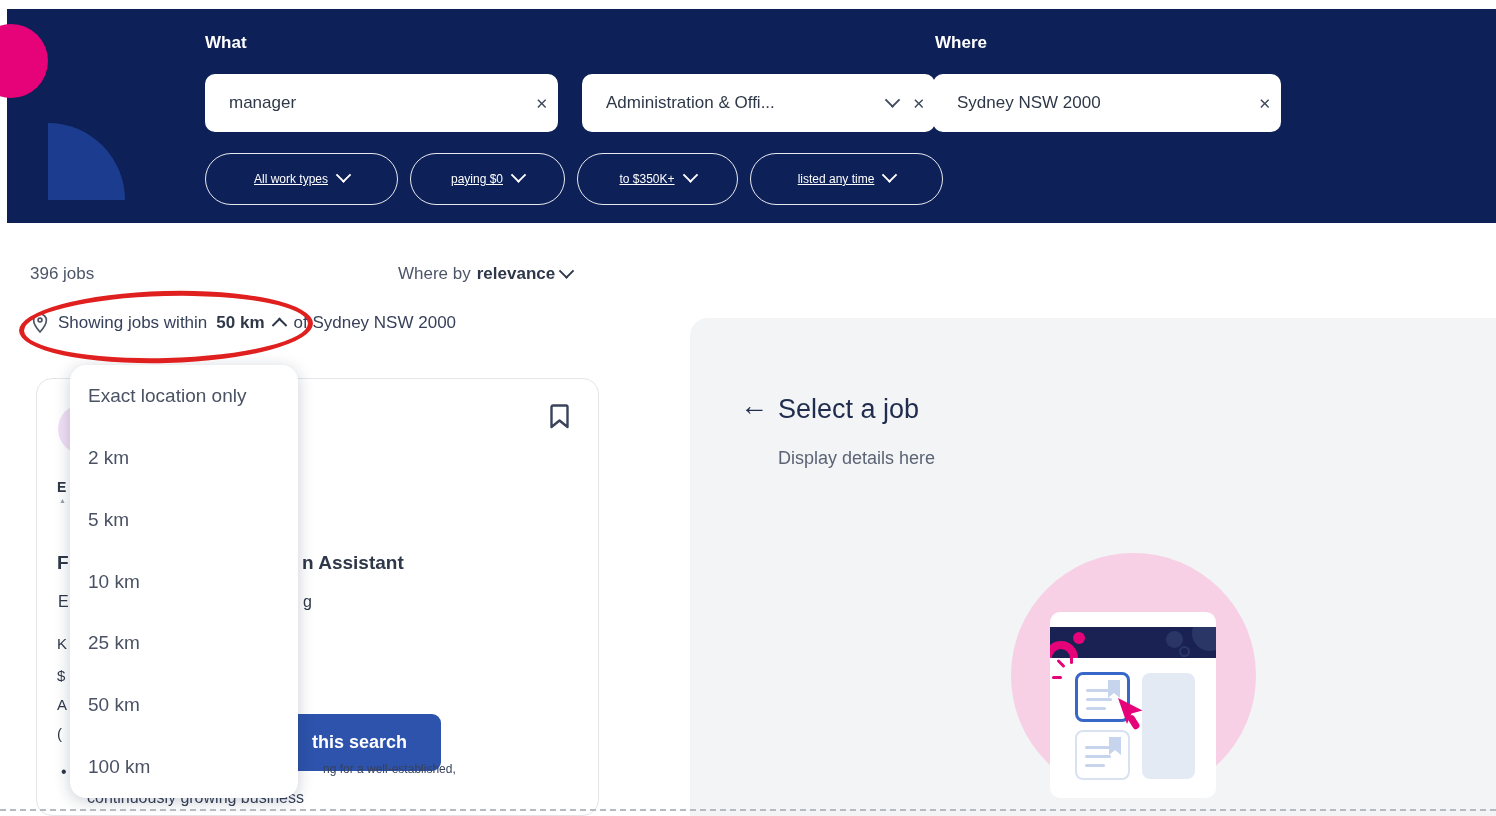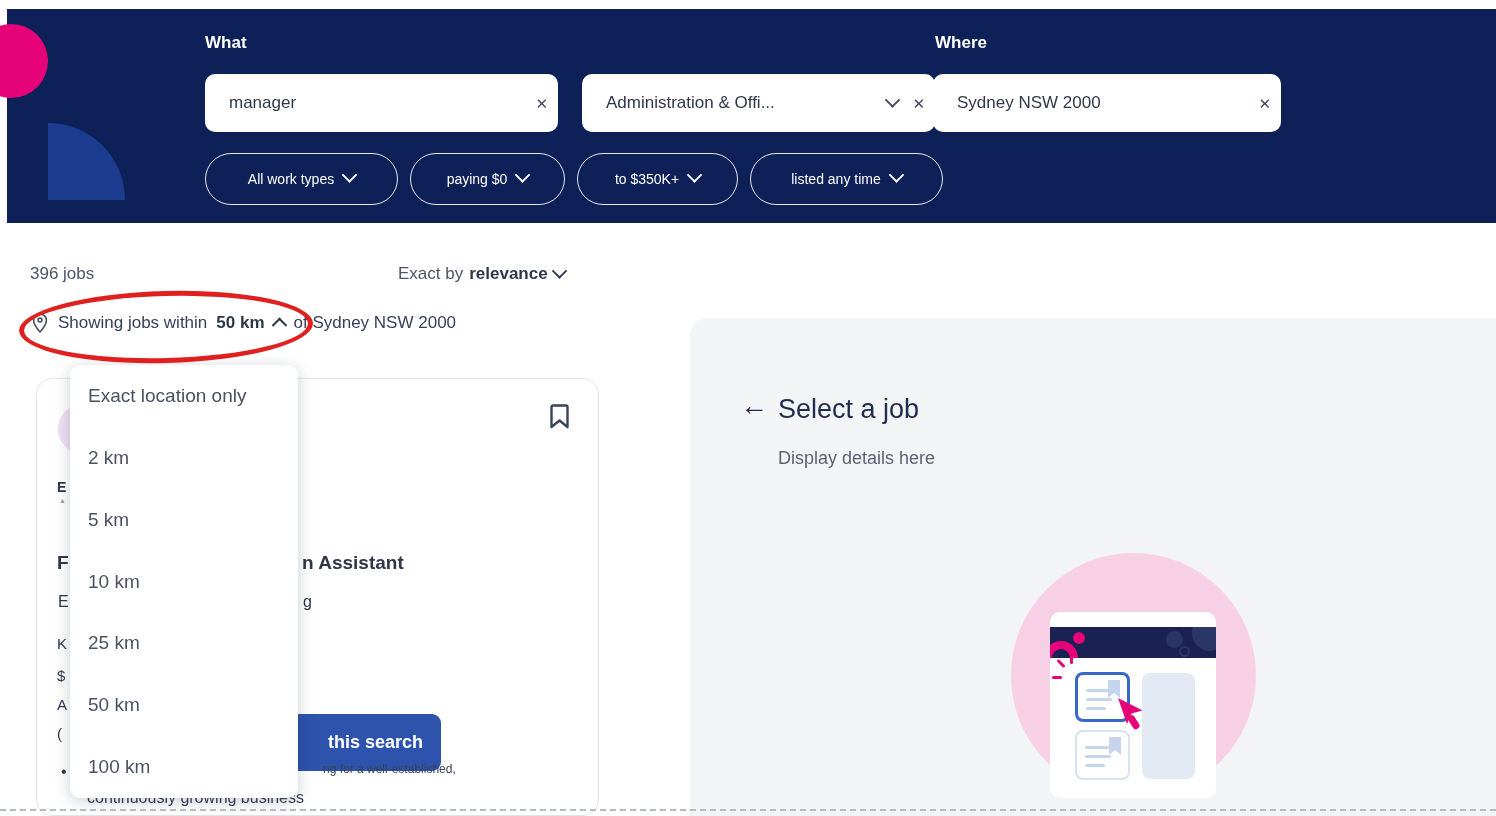--- a/index.html
+++ b/index.html
@@ -15,44 +15,44 @@
   .fld-label{position:absolute;color:#fff;font-size:17px;font-weight:bold;}
   .fld{position:absolute;top:65px;height:58px;background:#fff;border-radius:10px;display:flex;align-items:center;box-sizing:border-box;}
   .fld input{border:none;outline:none;background:transparent;font-family:inherit;font-size:17px;color:var(--text_dark);flex:1;min-width:0;padding:0 0 0 24px;}
   .icon-x{font-size:15px;color:#424b5e;padding:0 10px;cursor:pointer;line-height:1;}
   .chev{width:9px;height:9px;border-right:2px solid currentColor;border-bottom:2px solid currentColor;display:inline-block;transform:rotate(45deg) translate(-1px,-1px);}
   .chev.up{transform:rotate(-135deg) translate(-2px,-2px);}
   .fld .chev{color:#424b5e;margin:0 4px 4px 0;}
   .seek-btn{position:absolute;left:1286px;top:65px;width:115px;height:58px;background:var(--pink);
     border:none;border-radius:7px;color:#fff;font-family:inherit;font-size:18px;font-weight:bold;letter-spacing:.5px;cursor:pointer;}
   .pill{position:absolute;top:144px;height:52px;border:1.5px solid rgba(255,255,255,.9);border-radius:27px;
-    display:flex;align-items:center;justify-content:center;gap:10px;color:#fff;font-size:14px;box-sizing:border-box;cursor:pointer;}
+    display:flex;align-items:center;justify-content:center;gap:10px;color:#fff;font-size:12px;box-sizing:border-box;cursor:pointer;text-decoration:underline;}
   .pill .chev{margin-bottom:5px;}
   
   .jobs-count{position:absolute;left:30px;top:264px;font-size:17px;color:var(--text_gray);}
   .sorted{position:absolute;left:398px;top:264px;font-size:17px;color:var(--text_gray);display:flex;align-items:center;gap:6px;cursor:pointer;}
   .sorted b{color:var(--text_dark);}
   .sorted .chev{color:var(--text_dark);margin-bottom:4px;}
   
   .loc-row{position:absolute;left:31px;top:312px;display:flex;align-items:center;gap:9px;font-size:17px;color:#37415a;}
   .loc-row b{color:var(--text_dark);}
   .loc-row .chev{color:var(--text_dark);margin-bottom:2px;cursor:pointer;}
   .red-ellipse{position:absolute;left:19px;top:291px;width:284px;height:62px;border:5px solid var(--red);
     border-radius:50%;transform:rotate(-1.5deg);z-index:8;pointer-events:none;}
   
   .card{position:absolute;left:36px;top:378px;width:563px;height:438px;background:#fff;
     border:1px solid var(--card_border);border-radius:16px;box-sizing:border-box;z-index:1;}
   .avatar{position:absolute;left:21px;top:25px;width:50px;height:50px;border-radius:50%;background:var(--lavender);}
   .bookmark{position:absolute;left:512px;top:24px;cursor:pointer;}
   .frag{position:absolute;color:var(--text_dark);}
   .save-btn{position:absolute;left:234px;top:335px;width:170px;height:57px;background:var(--blue_button);
     border:none;border-radius:9px;color:#fff;font-family:inherit;font-size:18px;font-weight:bold;
-    display:flex;align-items:center;justify-content:flex-end;padding-right:18px;box-sizing:border-box;cursor:pointer;}
-  
-  .menu{position:absolute;left:70px;top:365px;width:228px;height:433px;background:#fff;border-radius:10px;
+    display:flex;align-items:center;justify-content:flex-end;padding-right:34px;box-sizing:border-box;cursor:pointer;}
+  
+  .menu{position:absolute;left:70px;top:365px;width:228px;height:433px;background:#fff;border-radius:16px;
     box-shadow:0 3px 16px rgba(20,30,60,.22);z-index:6;display:flex;flex-direction:column;}
   .menu-item{flex:1;display:flex;align-items:center;padding-left:18px;font-size:19px;color:#4a5263;cursor:pointer;}
   
   .panel{position:absolute;left:690px;top:318px;width:806px;height:498px;background:var(--panel_bg);border-top-left-radius:18px;}
   .back{position:absolute;left:50px;top:74px;font-size:28px;color:#202d4e;cursor:pointer;line-height:1;}
   .panel-title{position:absolute;left:88px;top:76px;font-size:27px;font-weight:normal;color:#202d4e;}
   .panel-sub{position:absolute;left:88px;top:130px;font-size:18px;color:#5b6474;}
   
   .illus{position:absolute;left:321px;top:235px;width:245px;height:245px;}
   .illus-circle{position:absolute;inset:0;border-radius:50%;background:var(--pink_light);}
@@ -114,21 +114,21 @@
       <span class="chev"></span>
   </div>
   <div class="pill" style="left:743px;width:193px;">
     <span>listed any time</span>
       <span class="chev"></span>
   </div>
 </div>
 
 <div class="jobs-count">396 jobs</div>
 <div class="sorted">
-  <span>Exact by</span>
+  <span>Where by</span>
   <b>relevance</b>
   <span class="chev"></span>
 </div>
 
 <div class="loc-row">
   <svg width="18" height="22" viewBox="0 0 24 28">
     <path d="M12 2C7 2 3.5 5.8 3.5 10.3 3.5 16.5 12 26 12 26s8.5-9.5 8.5-15.7C20.5 5.8 17 2 12 2z" fill="none" stroke="#4a5263" stroke-width="2.2"></path>
     <circle cx="12" cy="10" r="2.6" fill="none" stroke="#4a5263" stroke-width="2.2"></circle>
   </svg>
   <span>Showing jobs within</span>

